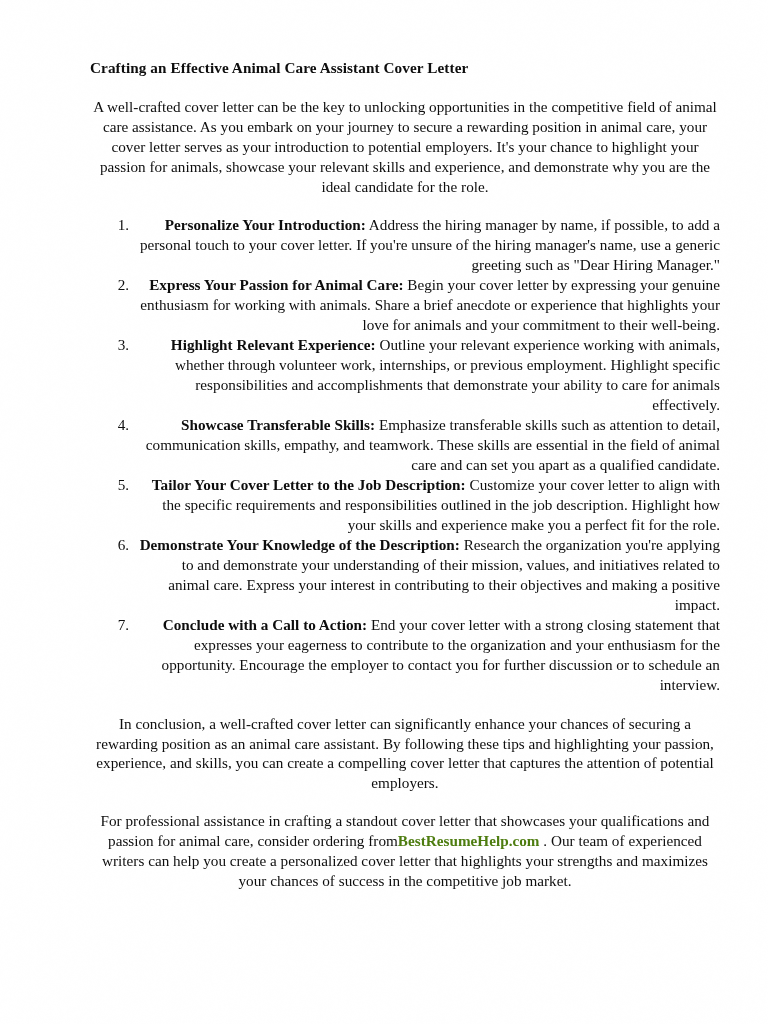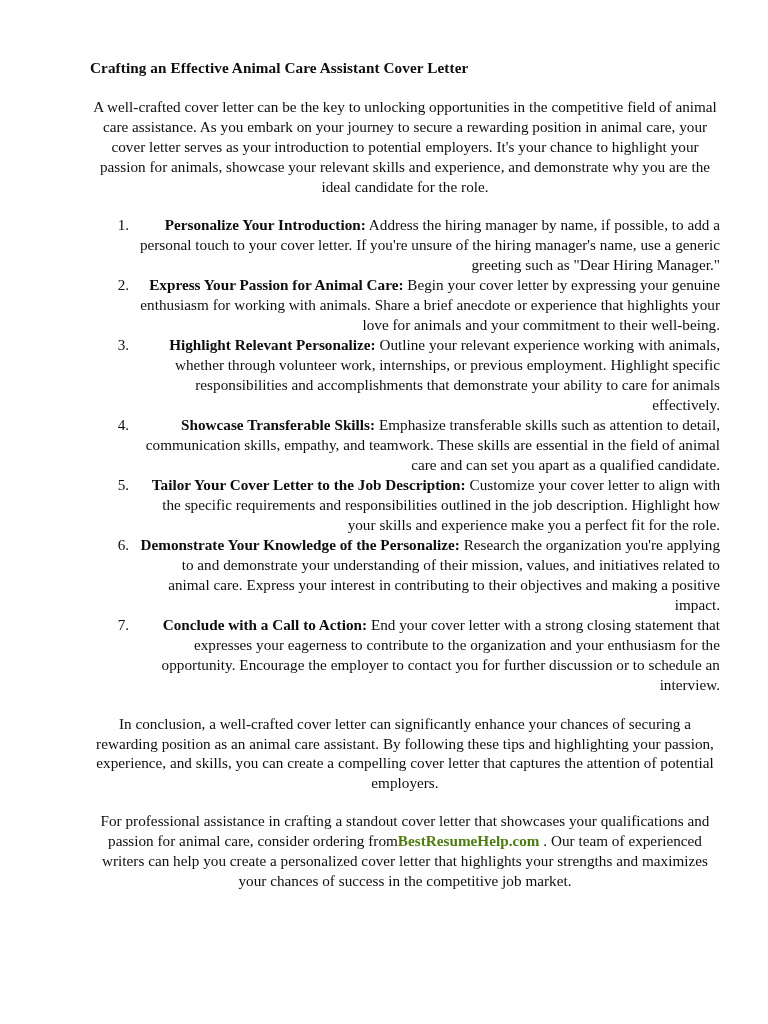--- a/index.html
+++ b/index.html
@@ -100,30 +100,30 @@
 
 
     <ol class="tips">
       <li>
         <span class="lead">Personalize Your Introduction:</span><span> Address the hiring manager by name, if possible, to add a personal touch to your cover letter. If you're unsure of the hiring manager's name, use a generic greeting such as "Dear Hiring Manager."</span>
       </li>
       <li>
         <span class="lead">Express Your Passion for Animal Care:</span><span> Begin your cover letter by expressing your genuine enthusiasm for working with animals. Share a brief anecdote or experience that highlights your love for animals and your commitment to their well-being.</span>
       </li>
       <li>
-        <span class="lead">Highlight Relevant Personalize:</span><span> Outline your relevant experience working with animals, whether through volunteer work, internships, or previous employment. Highlight specific responsibilities and accomplishments that demonstrate your ability to care for animals effectively.</span>
+        <span class="lead">Highlight Relevant Experience:</span><span> Outline your relevant experience working with animals, whether through volunteer work, internships, or previous employment. Highlight specific responsibilities and accomplishments that demonstrate your ability to care for animals effectively.</span>
       </li>
       <li>
         <span class="lead">Showcase Transferable Skills:</span><span> Emphasize transferable skills such as attention to detail, communication skills, empathy, and teamwork. These skills are essential in the field of animal care and can set you apart as a qualified candidate.</span>
       </li>
       <li>
         <span class="lead">Tailor Your Cover Letter to the Job Description:</span><span> Customize your cover letter to align with the specific requirements and responsibilities outlined in the job description. Highlight how your skills and experience make you a perfect fit for the role.</span>
       </li>
       <li>
-        <span class="lead">Demonstrate Your Knowledge of the Personalize:</span><span> Research the organization you're applying to and demonstrate your understanding of their mission, values, and initiatives related to animal care. Express your interest in contributing to their objectives and making a positive impact.</span>
+        <span class="lead">Demonstrate Your Knowledge of the Description:</span><span> Research the organization you're applying to and demonstrate your understanding of their mission, values, and initiatives related to animal care. Express your interest in contributing to their objectives and making a positive impact.</span>
       </li>
       <li>
         <span class="lead">Conclude with a Call to Action:</span><span> End your cover letter with a strong closing statement that expresses your eagerness to contribute to the organization and your enthusiasm for the opportunity. Encourage the employer to contact you for further discussion or to schedule an interview.</span>
       </li>
     </ol>
 
     <p class="para">In conclusion, a well-crafted cover letter can significantly enhance your chances of securing a rewarding position as an animal care assistant. By following these tips and highlighting your passion, experience, and skills, you can create a compelling cover letter that captures the attention of potential employers.</p>
 
     <p class="para"><span>For professional assistance in crafting a standout cover letter that showcases your qualifications and passion for animal care, consider ordering from</span><a class="inline-link" href="#">BestResumeHelp.com</a><span> . Our team of experienced writers can help you create a personalized cover letter that highlights your strengths and maximizes your chances of success in the competitive job market.</span></p>
 

